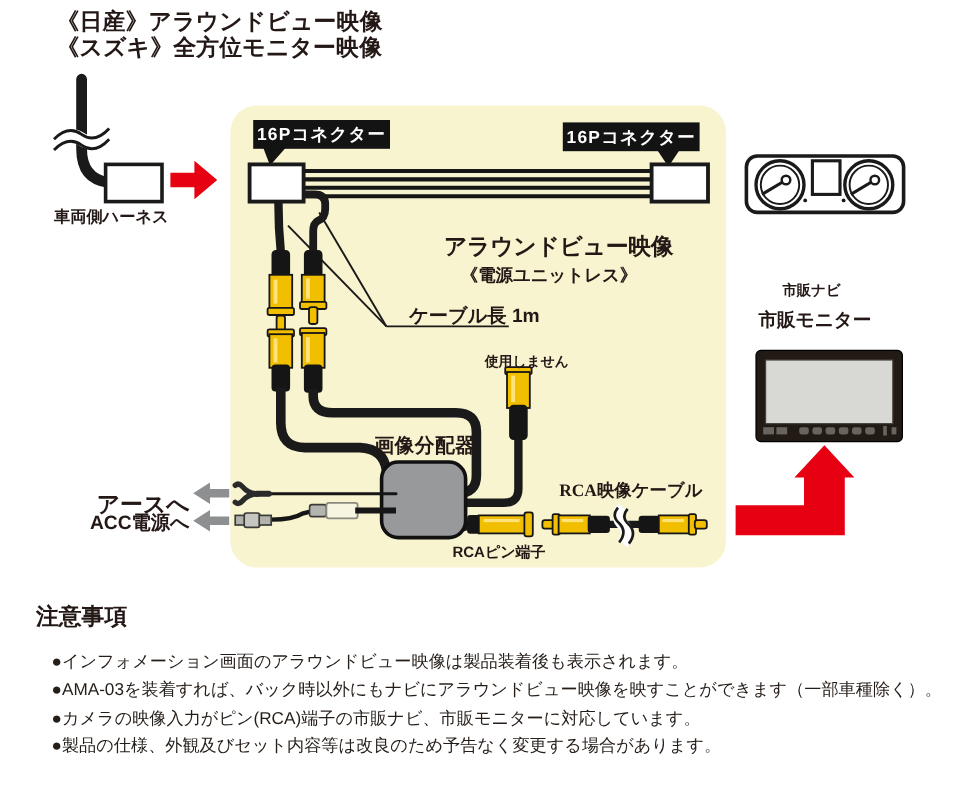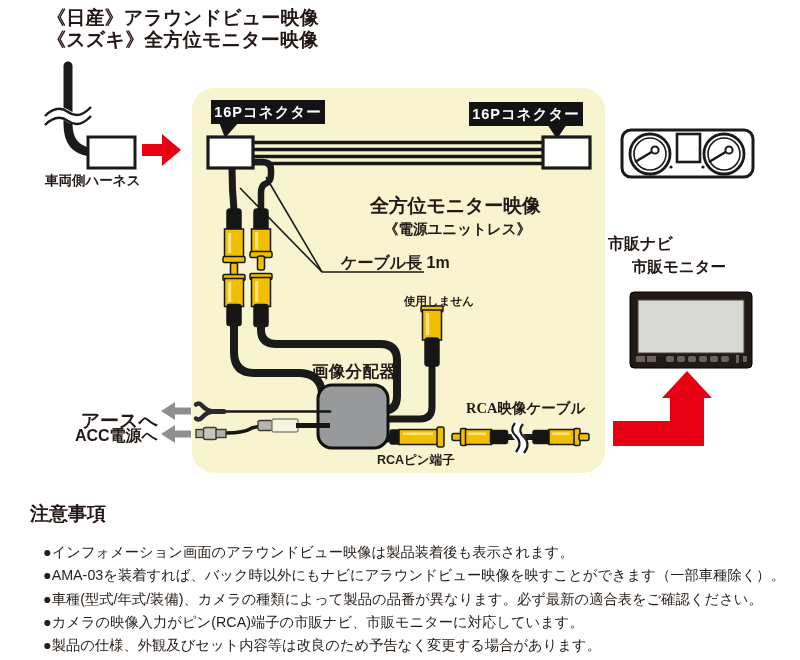--- a/index.html
+++ b/index.html
@@ -179,40 +179,39 @@
 </svg>
 
   <div class="lbl title-line" style="left:22px;top:5px;">《日産》アラウンドビュー映像</div>
   <div class="lbl title-line" style="left:22px;top:27px;">《スズキ》全方位モニター映像</div>
 
   <div class="lbl" style="left:45px;top:172px;font-size:13.5px;">車両側ハーネス</div>
 
   <div class="tag" style="left:211px;top:100px;">16Pコネクター</div>
   <div class="tag" style="left:469px;top:102px;">16Pコネクター</div>
 
-  <div class="lbl" style="left:370px;top:193px;font-size:19px;letter-spacing:-0.2px;">全方位モニター映像</div>
+  <div class="lbl" style="left:370px;top:193px;font-size:19px;letter-spacing:-0.2px;">アラウンドビュー映像</div>
   <div class="lbl" style="left:384px;top:220px;font-size:14.5px;">《電源ユニットレス》</div>
 
   <div class="lbl" style="left:323px;top:253px;font-size:16px;margin-left:18px;">ケーブル長 1m</div>
 
   <div class="lbl" style="left:404px;top:294px;font-size:11.5px;">使用しません</div>
 
   <div class="lbl" style="left:312px;top:361px;font-size:16.5px;letter-spacing:0.3px;">画像分配器</div>
 
   <div class="lbl ralign" style="left:36px;top:408px;font-size:19px;">アースへ</div>
   <div class="lbl ralign" style="left:36px;top:426px;font-size:16px;">ACC電源へ</div>
 
   <div class="lbl" style="left:466px;top:399px;font-size:14.5px;font-family:Liberation Serif, serif;">RCA映像ケーブル</div>
   <div class="lbl" style="left:377px;top:452px;font-size:12.5px;">RCAピン端子</div>
 
-  <div class="lbl" style="left:608px;top:234px;font-size:16px;text-align:right;">市販ナビ</div>
+  <div class="lbl" style="left:652px;top:234px;font-size:12px;text-align:right;">市販ナビ</div>
   <div class="lbl" style="left:632px;top:257px;font-size:15.5px;">市販モニター</div>
 
   <div class="notes-title">注意事項</div>
   <div class="notes">
     <div>●インフォメーション画面のアラウンドビュー映像は製品装着後も表示されます。</div>
     <div>●AMA-03を装着すれば、バック時以外にもナビにアラウンドビュー映像を映すことができます（一部車種除く）。</div>
-    <div>●車種(型式/年式/装備)、カメラの種類によって製品の品番が異なります。必ず最新の適合表をご確認ください。</div>
     <div>●カメラの映像入力がピン(RCA)端子の市販ナビ、市販モニターに対応しています。</div>
     <div>●製品の仕様、外観及びセット内容等は改良のため予告なく変更する場合があります。</div>
   </div>
 
 </div>
 
 </body></html>

